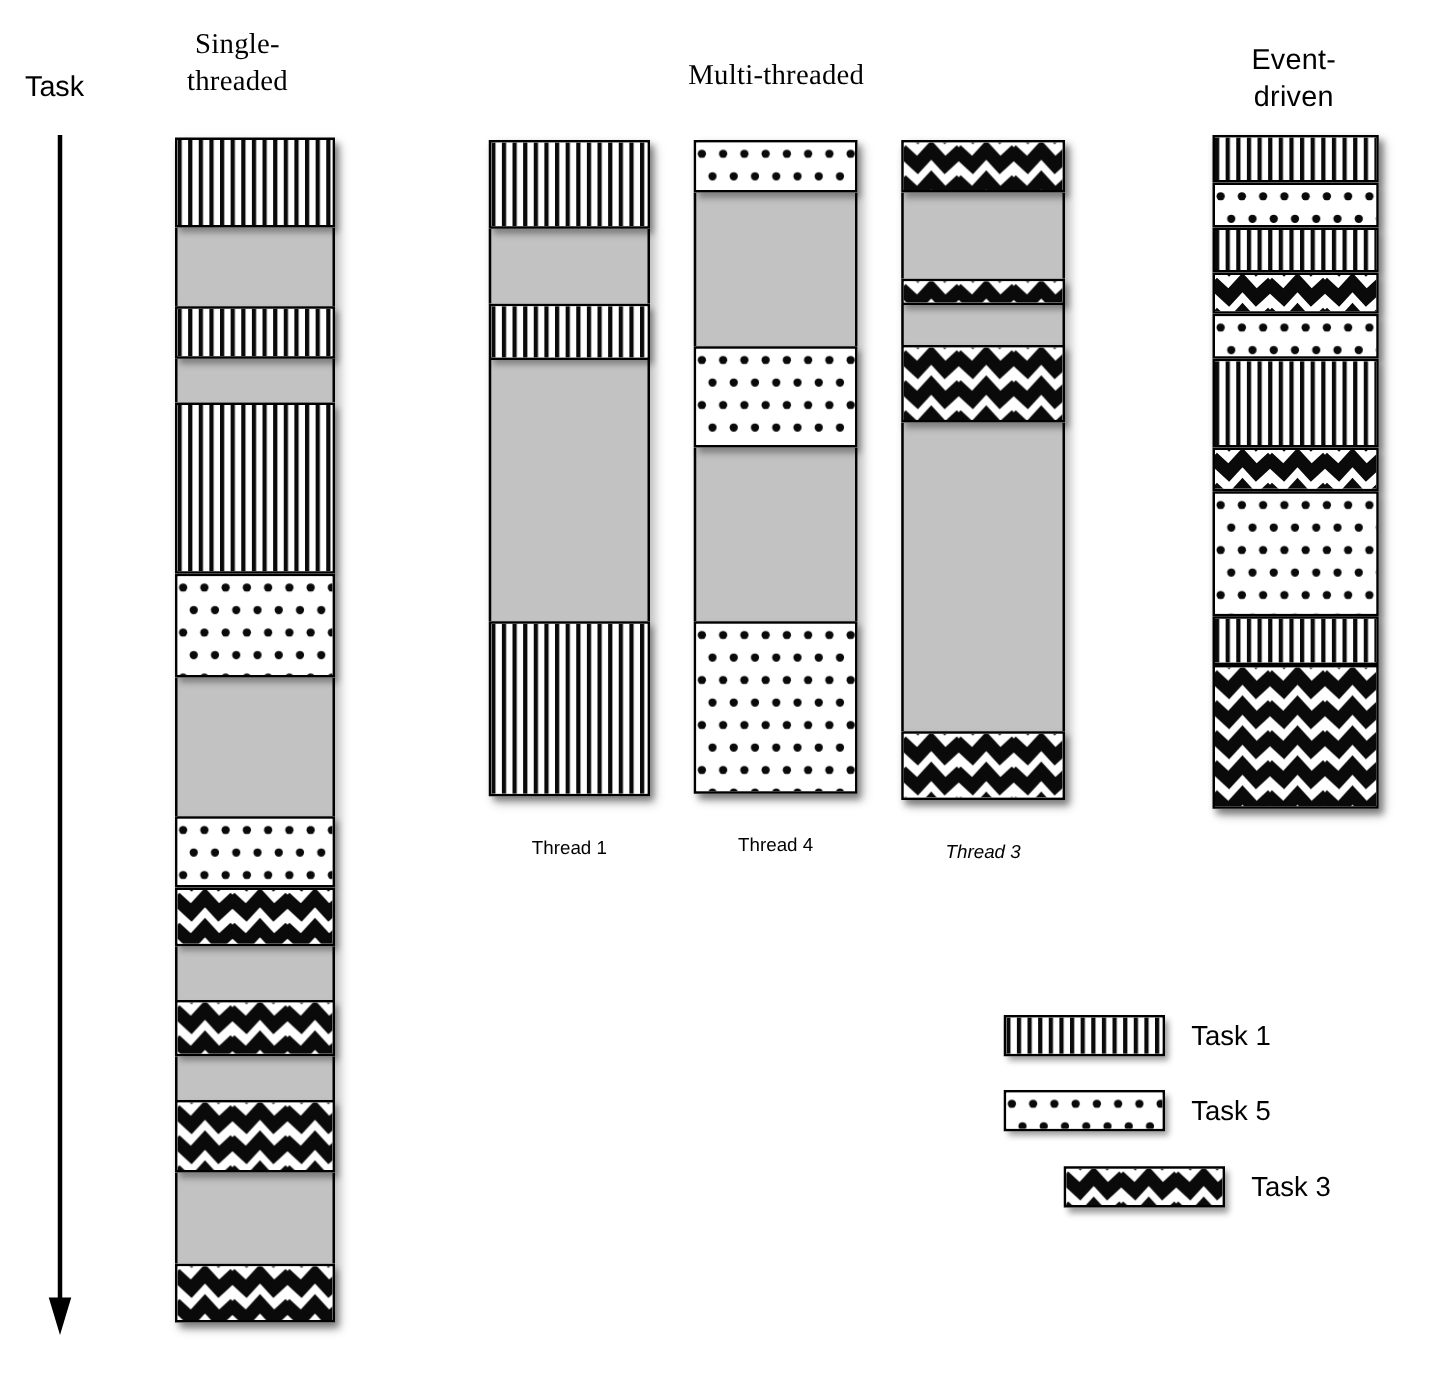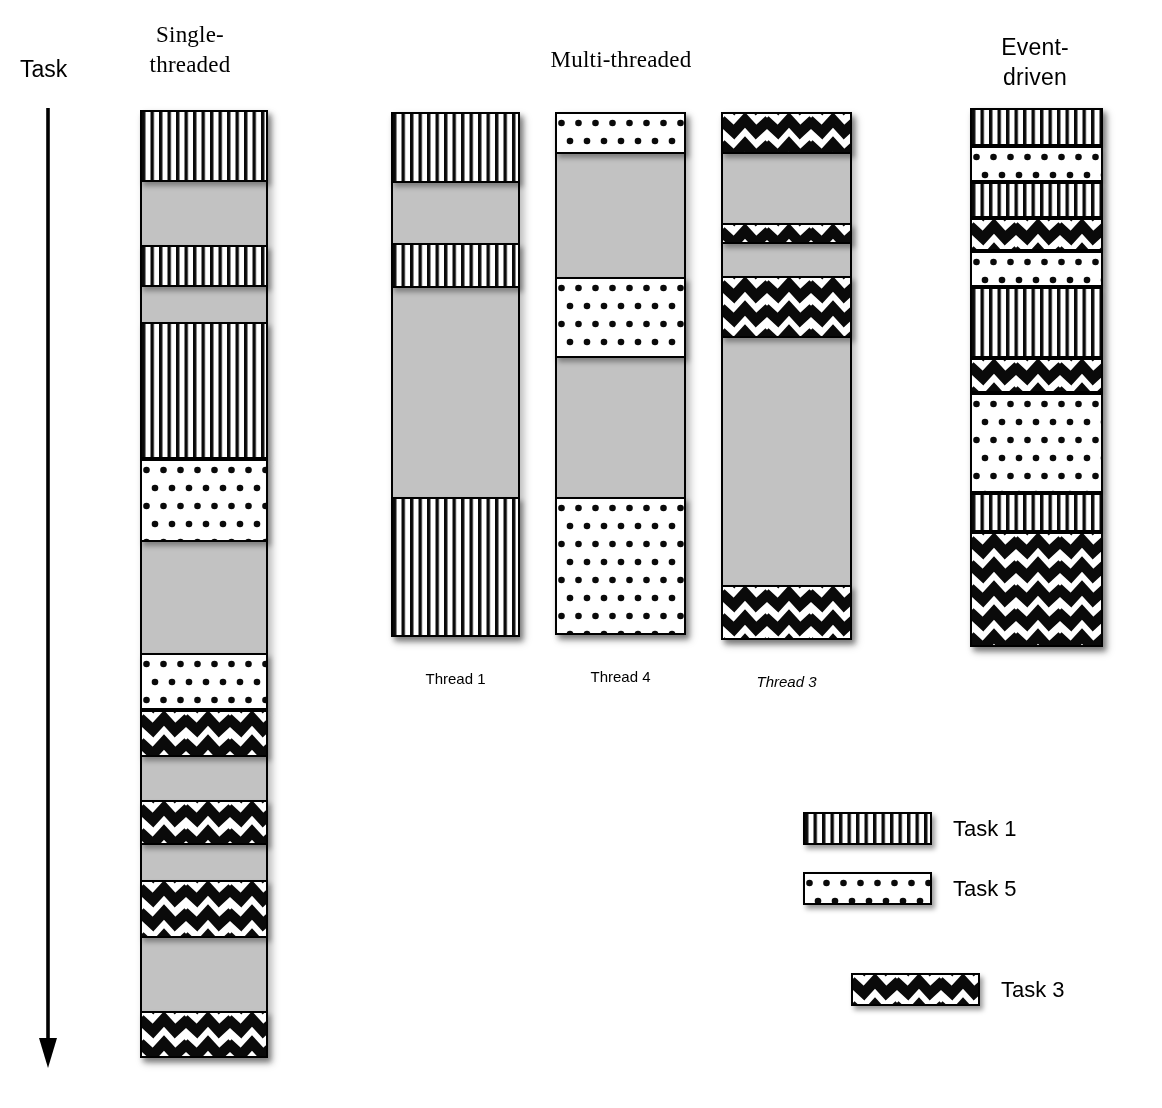--- a/index.html
+++ b/index.html
@@ -247,21 +247,21 @@
       <span class="legend-label">Task 1</span>
     </div>
     <div class="legend-row" style="left:803px;top:872px;">
       <span class="legend-swatch">
         <svg>
             <rect width="100%" height="100%" fill="url(#pat-task2)"></rect>
           </svg>
       </span>
       <span class="legend-label">Task 5</span>
     </div>
-    <div class="legend-row" style="left:803px;top:973px;padding-left:48px;">
+    <div class="legend-row" style="left:803px;top:933px;padding-left:48px;">
       <span class="legend-swatch">
         <svg>
             <rect width="100%" height="100%" fill="url(#pat-task3)"></rect>
           </svg>
       </span>
       <span class="legend-label">Task 3</span>
     </div>
   </div>
 
 </div>

